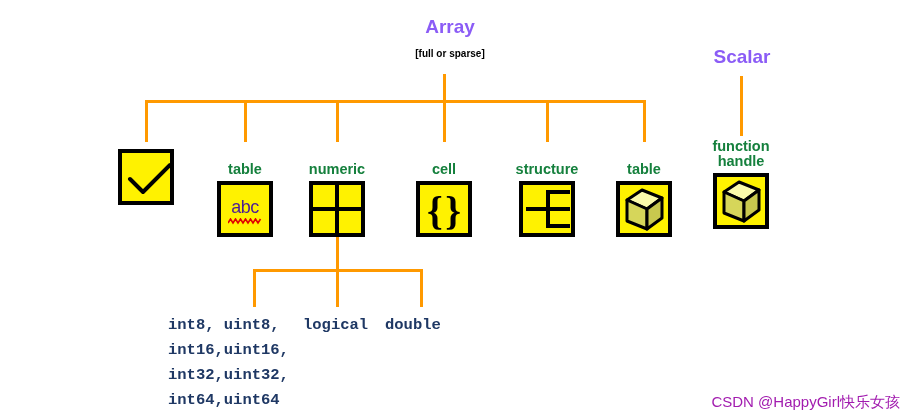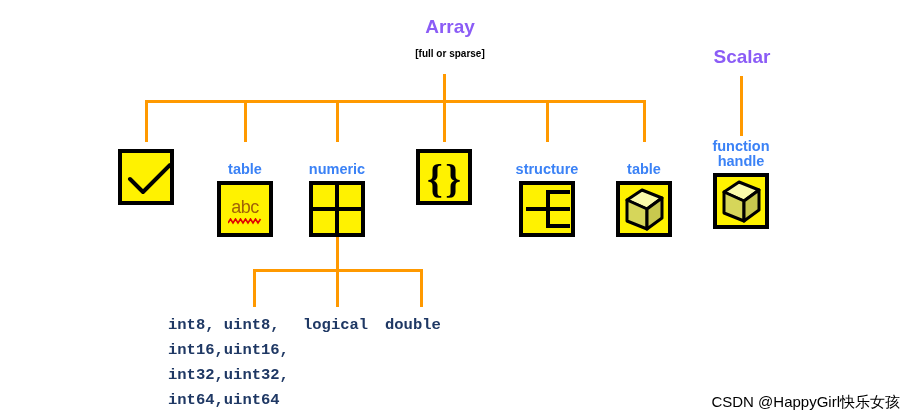--- a/index.html
+++ b/index.html
@@ -53,21 +53,21 @@
   .node {
     position: absolute;
     width: 86px;
     text-align: center;
   }
   .node-label {
     font-size: 14.5px;
     font-weight: bold;
     line-height: 1.08;
     white-space: pre-line;
-    color: #3b82f6;
+    color: #15803d;
     height: 32px;
     display: flex;
     flex-direction: column;
     justify-content: flex-end;
     align-items: center;
   }
   .icon-box {
     width: 56px;
     height: 56px;
     margin: 3px auto 0 auto;
@@ -84,21 +84,21 @@
   
   .ic-abc .abc-text {
     position: absolute;
     left: 0; right: 0;
     top: 12px;
     text-align: center;
     font-family: "Liberation Sans", sans-serif;
     font-size: 18px;
     font-weight: normal;
     letter-spacing: -0.5px;
-    color: #a16207;
+    color: #4c1d95;
   }
   .ic-abc .squiggle { position: absolute; left: 7px; top: 33px; }
 
   
   .ic-grid .gl-v {
     position: absolute; left: 22px; top: 0; width: 4px; height: 48px; background: #000;
   }
   .ic-grid .gl-h {
     position: absolute; top: 22px; left: 0; height: 4px; width: 48px; background: #000;
   }
@@ -140,21 +140,21 @@
   #num-ints  { left: 168px; top: 313px; }
   #num-single{ left: 303px; top: 313px; }
   #num-double{ left: 385px; top: 313px; }
 
   
   #watermark {
     position: absolute;
     right: 14px;
     bottom: 6px;
     font-size: 15px;
-    color: #000000;
+    color: #a21caf;
     white-space: nowrap;
     font-family: "Liberation Sans", sans-serif;
   }
 </style>
 </head>
 <body>
 
 <div class="root-title" id="array-title">Array</div>
 
 <div id="array-subtitle">[full or sparse]</div>
@@ -199,20 +199,21 @@
 
 <div class="node" style="left:294px; top:146px;">
   <div class="node-label">numeric</div>
   <div class="icon-box ic-grid">
     <div class="gl-v"></div>
     <div class="gl-h"></div>
   </div>
 </div>
 
 <div class="node" style="left:401px; top:146px;">
+  <div class="node-label">cell</div>
   <div class="icon-box ic-brace">
     <span class="b b-l">{</span>
     <span class="b b-r">}</span>
   </div>
 </div>
 
 <div class="node" style="left:504px; top:146px;">
   <div class="node-label">structure</div>
   <div class="icon-box ic-tree">
     <div class="stem"></div>

